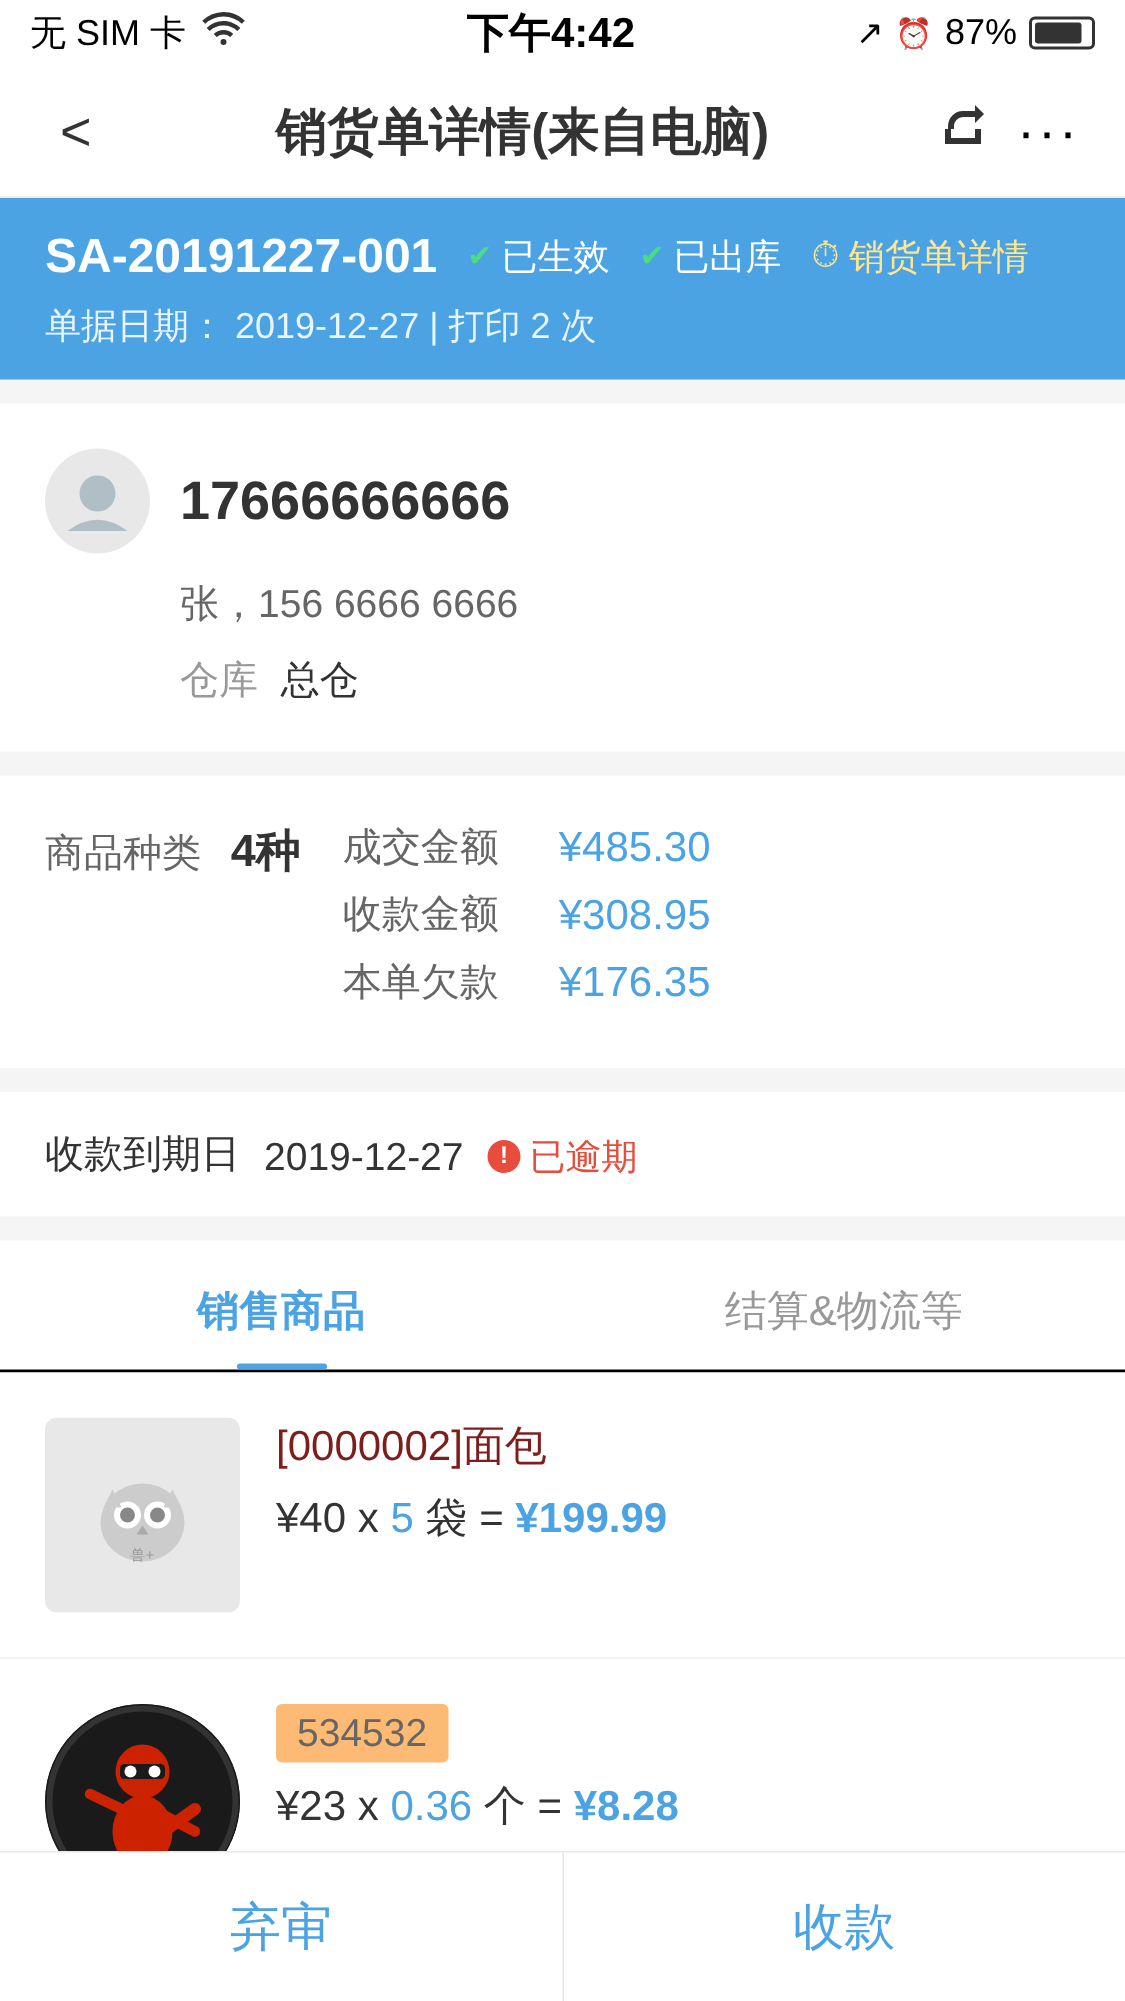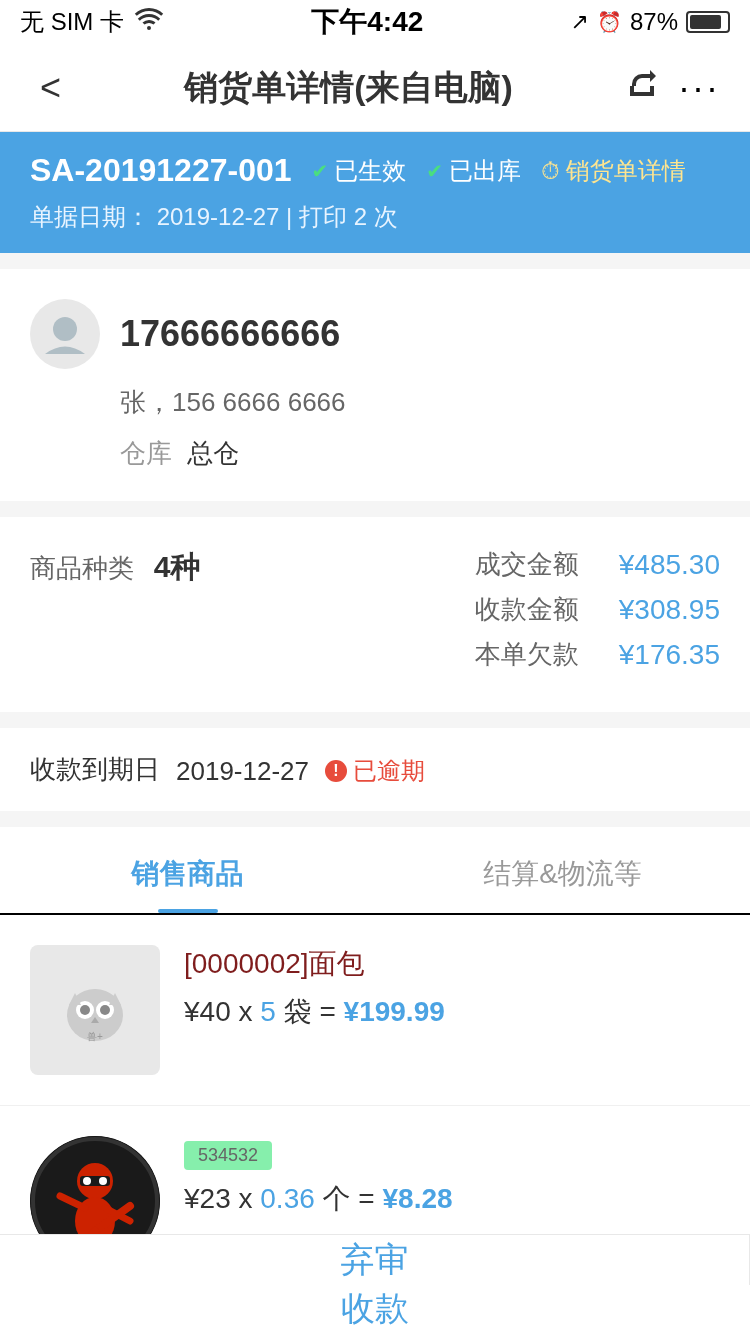--- a/index.html
+++ b/index.html
@@ -95,21 +95,20 @@
       display: flex; gap: 40px; font-size: 26px; color: #333; padding-left: 90px;
     }
     .meta-label { color: #999; margin-right: 8px; }
 
     
     .summary-section {
       background: #fff;
       padding: 30px;
       margin-top: 16px;
       display: flex;
-      justify-content: space-between;
       align-items: flex-start;
       gap: 28px;
     }
     .summary-left .label { font-size: 26px; color: #666; }
     .summary-left .value { font-size: 30px; font-weight: 600; color: #333; display: inline; }
     .summary-row {
       display: flex; justify-content: space-between; align-items: center;
       margin-bottom: 10px; gap: 40px;
     }
     .summary-row-label { font-size: 26px; color: #666; }
@@ -167,35 +166,34 @@
       display: flex; align-items: center; justify-content: center;
     }
     .thumb-placeholder {
       width: 100%; height: 100%; background: #e8e8e8;
       display: flex; align-items: center; justify-content: center;
     }
 
     .product-info { flex: 1; }
     .product-name { font-size: 28px; color: #7f1d1d; margin-bottom: 10px; }
     .product-badge {
-      display: inline-block; background: #86efac; color: #666;
-      font-size: 18px; padding: 4px 14px; border-radius: 4px; margin-bottom: 10px;
+      display: inline-block; background: #fdba74; color: #666;
+      font-size: 26px; padding: 4px 14px; border-radius: 4px; margin-bottom: 10px;
     }
     .product-price-row { font-size: 28px; color: #333; }
     .price-highlight { color: #4BA3E3; }
     .price-total { color: #4BA3E3; font-weight: 600; }
 
     
     .bottom-bar {
       position: fixed; bottom: 0; left: 0; width: 750px;
       height: 100px;
       background: #fff;
       display: flex;
       border-top: 1px solid #e8e8e8;
-      flex-direction: column;
     }
     .bottom-btn {
       flex: 1; display: flex; align-items: center; justify-content: center;
       font-size: 34px; cursor: pointer;
     }
     .bottom-btn.reject { color: #4BA3E3; border-right: 1px solid #e8e8e8; }
     .bottom-btn.collect { color: #4BA3E3; }
     .summary-right-block { text-align: right; }
 
     

